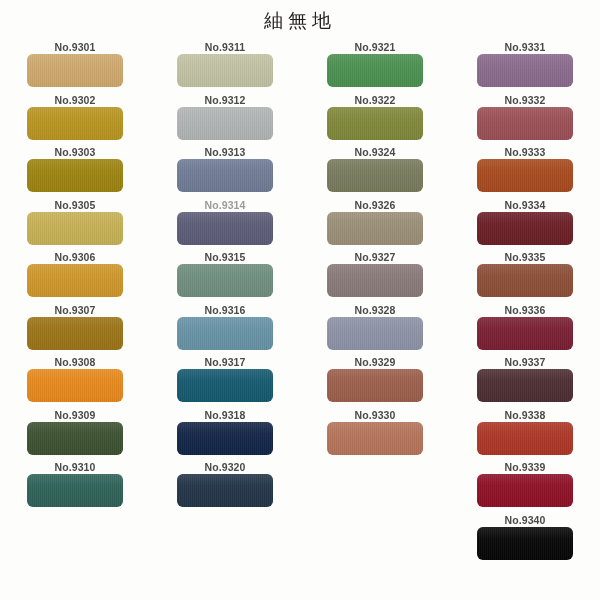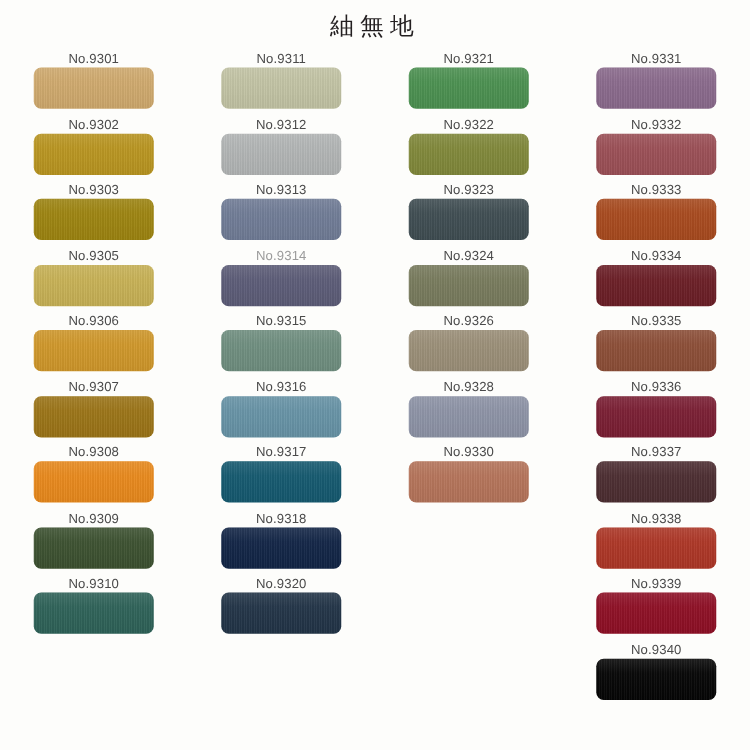--- a/index.html
+++ b/index.html
@@ -39,20 +39,21 @@
     display: grid;
     grid-template-columns: repeat(4, 150px);
     justify-content: center;
     column-gap: 0px;
   }
   .column {
     width: 150px;
     display: flex;
     flex-direction: column;
     align-items: center;
+    font-weight: bold;
   }
   .cell {
     width: 150px;
     display: flex;
     flex-direction: column;
     align-items: center;
     margin-bottom: 5.5px;
   }
   .cell-label {
     font-size: 10.5px;
@@ -181,36 +182,40 @@
     <div class="column">
       <div class="cell">
         <div class="cell-label">No.9321</div>
         <div class="swatch" style="background-color: rgb(75, 144, 80);"></div>
       </div>
       <div class="cell">
         <div class="cell-label">No.9322</div>
         <div class="swatch" style="background-color: rgb(128, 136, 58);"></div>
       </div>
       <div class="cell">
-        <div class="cell-label">No.9323</div>
-        <div class="swatch" style="background-color: rgb(63, 77, 82);"></div>
-      </div>
-      <div class="cell">
         <div class="cell-label">No.9324</div>
         <div class="swatch" style="background-color: rgb(120, 123, 93);"></div>
       </div>
       <div class="cell">
         <div class="cell-label">No.9326</div>
         <div class="swatch" style="background-color: rgb(155, 143, 120);"></div>
       </div>
       <div class="cell">
+        <div class="cell-label">No.9327</div>
+        <div class="swatch" style="background-color: rgb(138, 122, 122);"></div>
+      </div>
+      <div class="cell">
         <div class="cell-label">No.9328</div>
         <div class="swatch" style="background-color: rgb(141, 147, 166);"></div>
       </div>
       <div class="cell">
+        <div class="cell-label">No.9329</div>
+        <div class="swatch" style="background-color: rgb(155, 95, 75);"></div>
+      </div>
+      <div class="cell">
         <div class="cell-label">No.9330</div>
         <div class="swatch" style="background-color: rgb(181, 116, 90);"></div>
       </div>
     </div>
 
     <div class="column">
       <div class="cell">
         <div class="cell-label">No.9331</div>
         <div class="swatch" style="background-color: rgb(138, 106, 140);"></div>
       </div>

